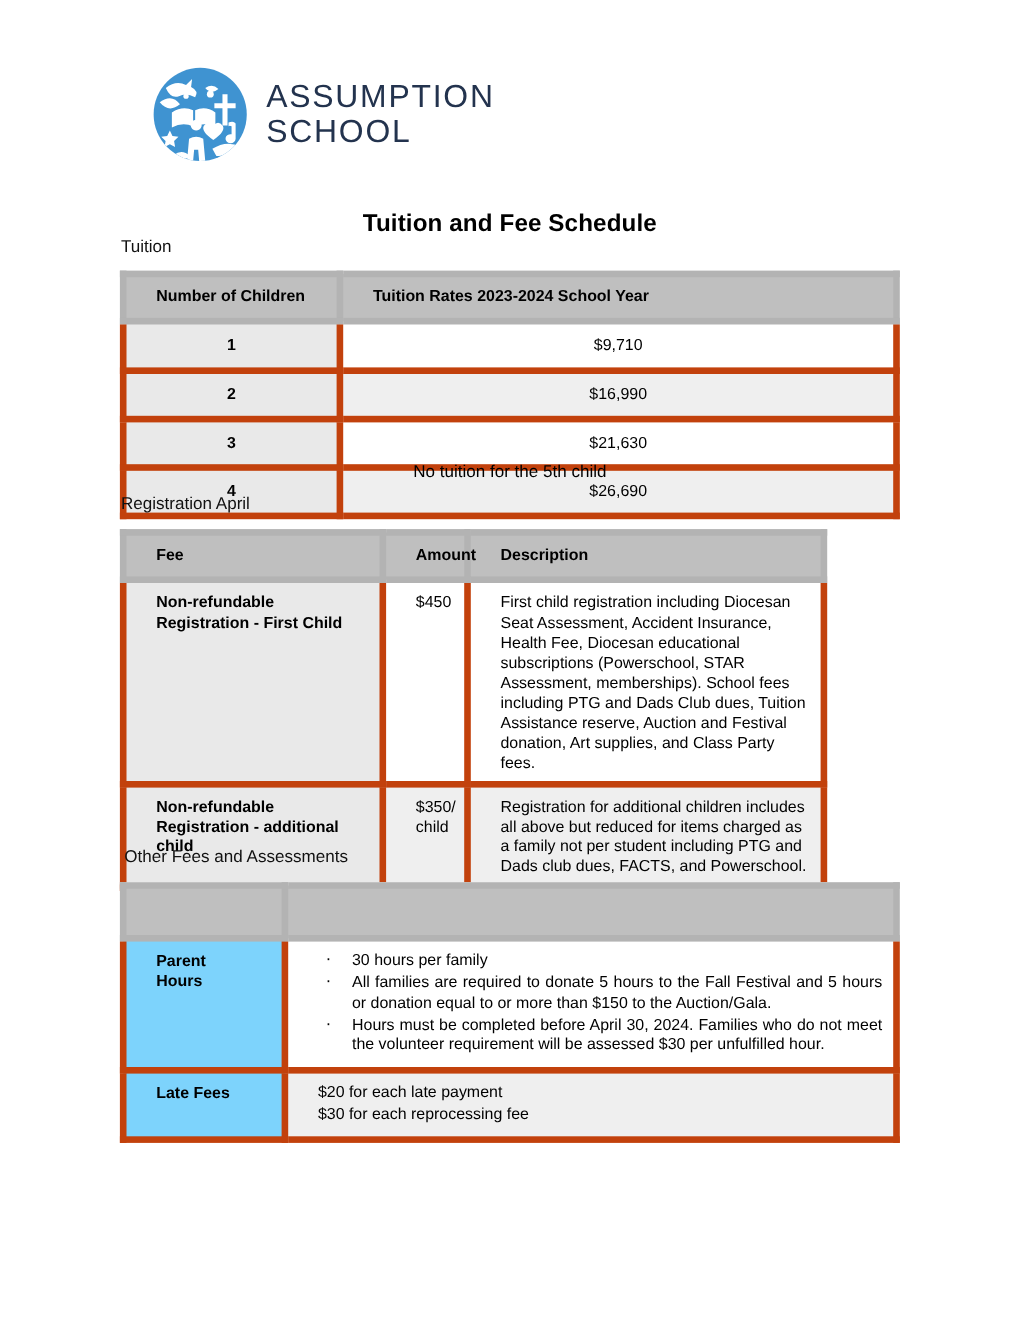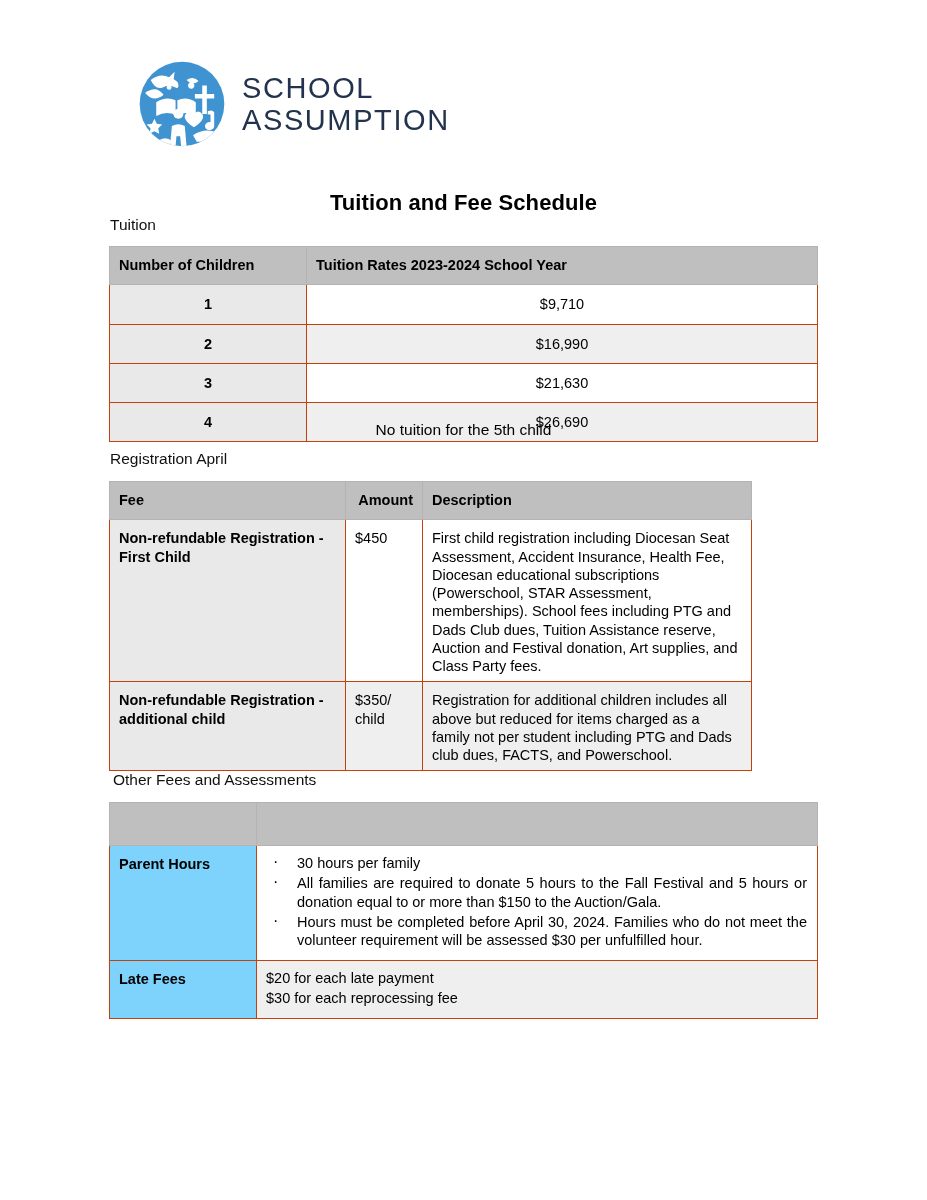--- a/index.html
+++ b/index.html
@@ -73,22 +73,22 @@
   
   table.doc-table {
     position: absolute;
     border-collapse: collapse;
     table-layout: fixed;
     font-size: 14.5px;
     background: #ffffff;
   }
   table.doc-table th,
   table.doc-table td {
-    border: 1px solid #c2410c;
-    padding: 6px 9px;
+    border: 6px solid #c2410c;
+    padding: 6px 27px;
     vertical-align: top;
     line-height: 1.26;
   }
   table.doc-table thead th {
     background: #bfbfbf;
     font-weight: bold;
     border-color: #b3b3b3;
     padding-top: 9px;
     padding-bottom: 10px;
     text-align: left;
@@ -223,22 +223,22 @@
       <circle cx="36" cy="32" r="2.6"></circle>
 
       <path d="M62 84 q14 -9 28 -2 q-10 10 -24 9 z"></path>
 
       <path d="M24 90 q8 -6 16 1 q-9 8 -16 -1 z"></path>
 
       <path d="M55 24 q7 -5 13 1 q-7 6 -13 -1 z"></path>
     </g>
   </svg>
   <div class="logo-wordmark">
+    <div>ASSUMPTION</div>
     <div>SCHOOL</div>
-    <div>ASSUMPTION</div>
   </div>
 </div>
 
 <div class="doc-title">Tuition and Fee Schedule</div>
 
 <div class="section-label" id="label-tuition">Tuition</div>
 
 <table class="doc-table" id="tuition-table">
   <colgroup>
       <col class="c-count">

